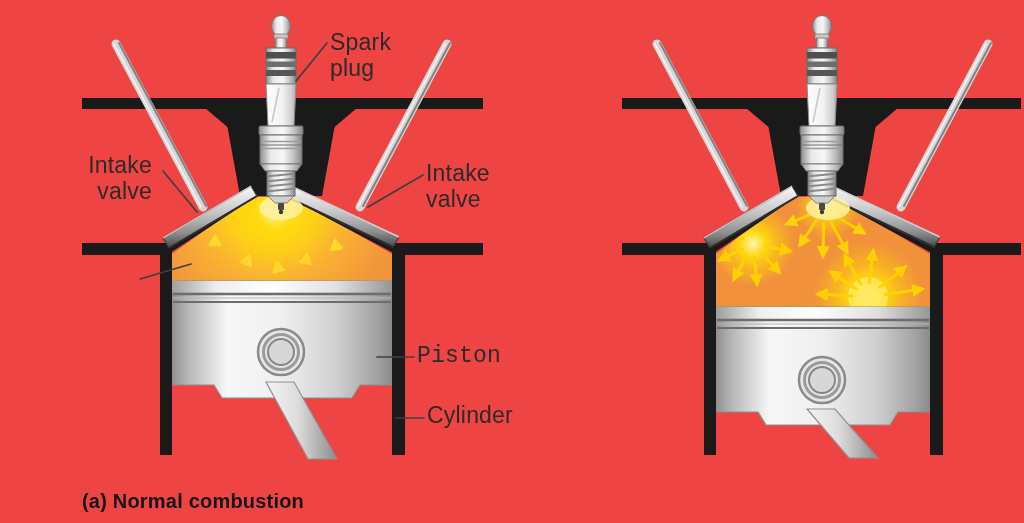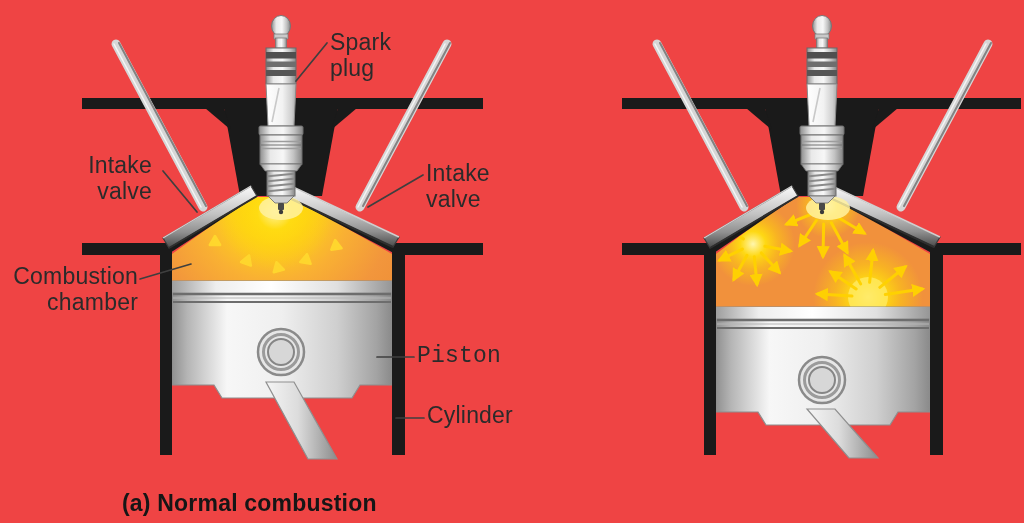--- a/index.html
+++ b/index.html
@@ -1,21 +1,21 @@
 <!DOCTYPE html>
 <html><head>
 <meta charset="utf-8">
 <style>
   html,body{margin:0;padding:0;background:#ffffff;}
   .stage{position:relative;width:1024px;height:523px;background:#ef4444;overflow:hidden;
          font-family:"Liberation Sans",sans-serif;padding-left:8px;}
   .stage svg{position:absolute;left:0;top:0;}
   .lbl{position:absolute;font-size:23px;line-height:1.12;color:#2b2b2b;white-space:pre-line;
        letter-spacing:.2px;}
-  .cap{position:absolute;font-size:23px;font-weight:700;color:#161616;letter-spacing:.2px;margin-left:40px;}
+  .cap{position:absolute;font-size:20px;font-weight:700;color:#161616;letter-spacing:.2px;}
 </style>
 </head>
 <body>
 
 <div class="stage">
   <svg width="1024" height="523" viewBox="0 0 1024 523">
     <defs id="defs">
       <radialGradient id="chamA" gradientUnits="userSpaceOnUse" cx="272" cy="202" r="175">
         <stop offset="0" stop-color="#ffe106"></stop>
         <stop offset=".22" stop-color="#fed31a"></stop>
@@ -264,19 +264,17 @@
         <line x1="424" y1="418" x2="396" y2="418" stroke="#3f3f3f" stroke-width="1.7" stroke-linecap="round"></line>
       </g>
   </svg>
 
   <div class="lbl" style="left:330px;top:30px;">Spark
 plug</div>
   <div class="lbl" style="left:56px;top:153px;width:96px;text-align:right;">Intake
 valve</div>
   <div class="lbl" style="left:426px;top:161px;">Intake
 valve</div>
-  <div class="lbl" style="left:0px;top:264px;width:138px;text-align:right;">Combustion
-chamber</div>
   <div class="lbl" style="left:417px;top:344px;font-family:Liberation Mono, monospace;">Piston</div>
   <div class="lbl" style="left:427px;top:403px;">Cylinder</div>
 
   <div class="cap" style="left:82px;top:490px;">(a) Normal combustion</div>
 </div>
 
 </body></html>

